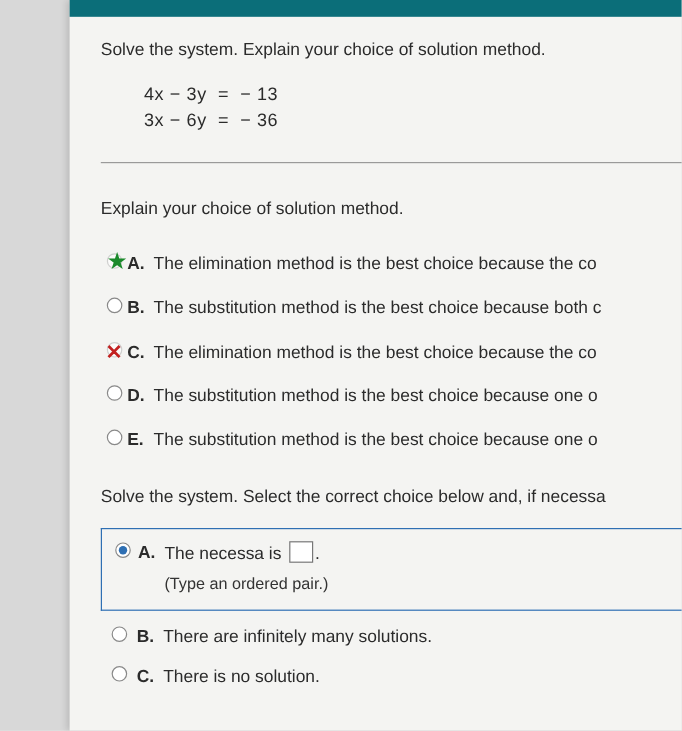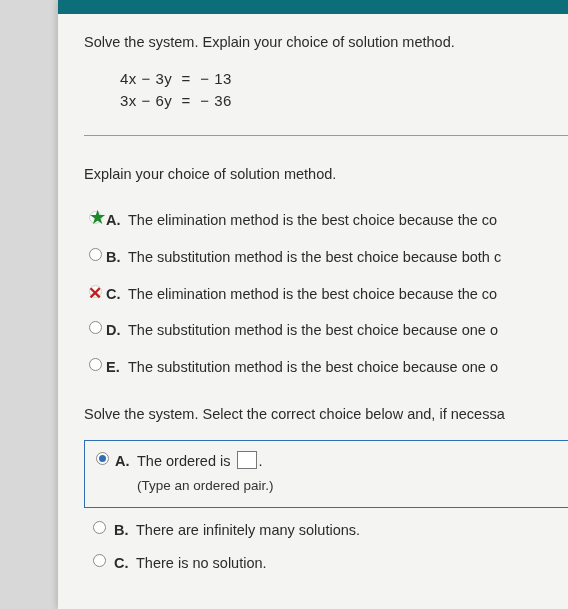--- a/index.html
+++ b/index.html
@@ -182,21 +182,21 @@
 
     <div class="solve-instr">Solve the system. Select the correct choice below and, if necessa</div>
 
     <div class="answer-box">
       <div class="choice-row">
         <div class="radio-slot">
             <span class="radio selected"></span>
           </div>
         <div class="letter">A.</div>
         <div class="ctext">
-          <span class="inline-text">The ordered is </span><span class="blank"></span><span class="inline-text">.</span>
+          <span class="inline-text">The necessa is </span><span class="blank"></span><span class="inline-text">.</span>
         </div>
       </div>
       <div class="hint">(Type an ordered pair.)</div>
     </div>
 
     <div class="ans-group">
       <div class="choice-row">
         <div class="radio-slot">
             <span class="radio"></span>
           </div>

